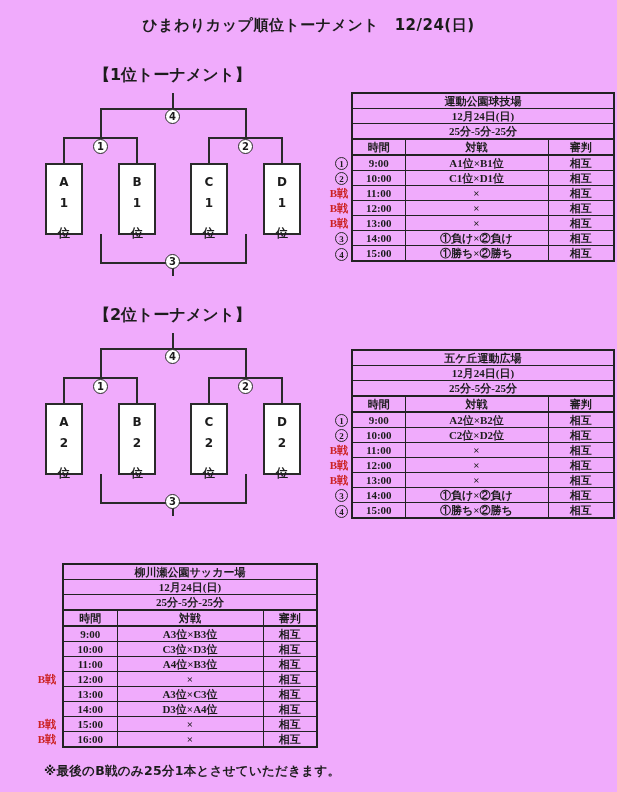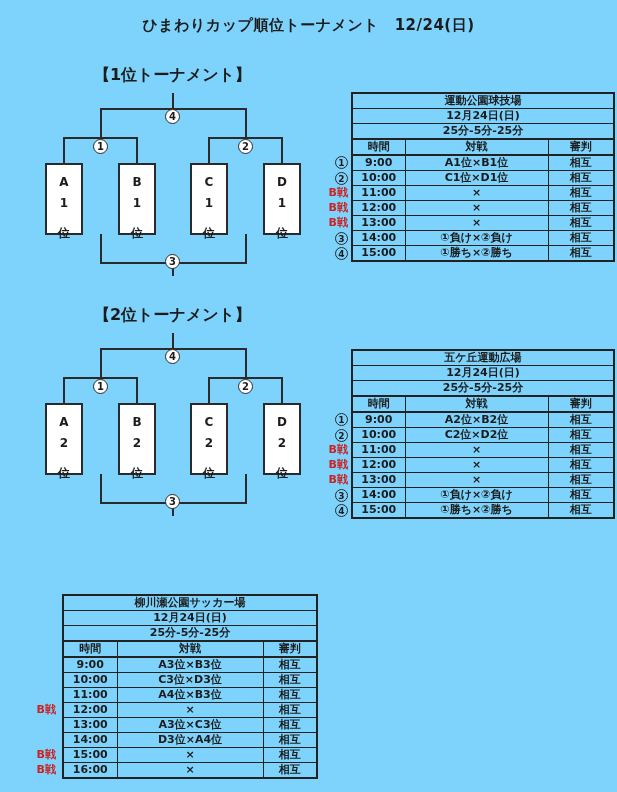--- a/index.html
+++ b/index.html
@@ -5,21 +5,21 @@
   * { margin:0; padding:0; box-sizing:border-box; }
   html,body { background:#ffffff; }
   body {
     font-family:"DejaVu Sans","Liberation Sans",sans-serif;
     color:#1c1c1c;
   }
   .page {
     position:relative;
     width:617px; height:792px;
     margin:0 auto;
-    background:#7dd3fc;
+    background:#f0abfc;
     overflow:hidden;
   }
   .doc-title {
     position:absolute; left:0; top:16px; width:617px;
     text-align:center; font-size:15px; font-weight:bold;
     letter-spacing:0.5px;
   }
   .sec-heading {
     position:absolute; text-align:center;
     font-size:16px; font-weight:bold;
@@ -39,21 +39,21 @@
     font-size:12px; font-weight:bold; letter-spacing:7px;
     line-height:1;
   }
   .bcirc {
     position:absolute; width:15px; height:15px;
     border:1px solid #2a2a2a; border-radius:50%;
     background:#fff; font-size:10px; font-weight:bold;
     line-height:13px; text-align:center;
   }
   
-  .tablewrap { position:absolute; }
+  .tablewrap { position:absolute;font-family:Liberation Serif, serif; }
   table.sched { border-collapse:collapse; table-layout:fixed; }
   .sched td {
     height:14px; line-height:14px; padding:0;
     text-align:center; font-size:11px; font-weight:bold;
     overflow:hidden; white-space:nowrap;
   }
   .sched td.lbl { border:none; text-align:right; padding-right:3px; }
   .sched td.span {
     border:1px solid #222; border-left-width:2px; border-right-width:2px;
   }
@@ -312,21 +312,21 @@
             <td class="lbl"><span class="circ">4</span></td>
             <td class="cell cl">15:00</td>
             <td class="cell">①勝ち×②勝ち</td>
             <td class="cell cref">相互</td>
           </tr>
         </tbody>
     </table>
   </div>
 
 
-  <div class="tablewrap" style="left:35px;top:594px;">
+  <div class="tablewrap" style="left:35px;top:563px;">
     <table class="sched">
       <colgroup>
           <col style="width:28px">
           <col style="width:54px">
           <col style="width:146px">
           <col style="width:54px">
         </colgroup>
       <tbody>
       <tr class="first">
             <td class="lbl lbl3"></td>
@@ -401,14 +401,15 @@
           <tr>
             <td class="lbl lbl3"><span class="bmark">B戦</span></td>
             <td class="cell cl">16:00</td>
             <td class="cell">×</td>
             <td class="cell cref">相互</td>
           </tr>
         </tbody>
     </table>
   </div>
 
+  <div class="footnote">※最後のB戦のみ25分1本とさせていただきます。</div>
 
 </div>
 
 </body></html>

